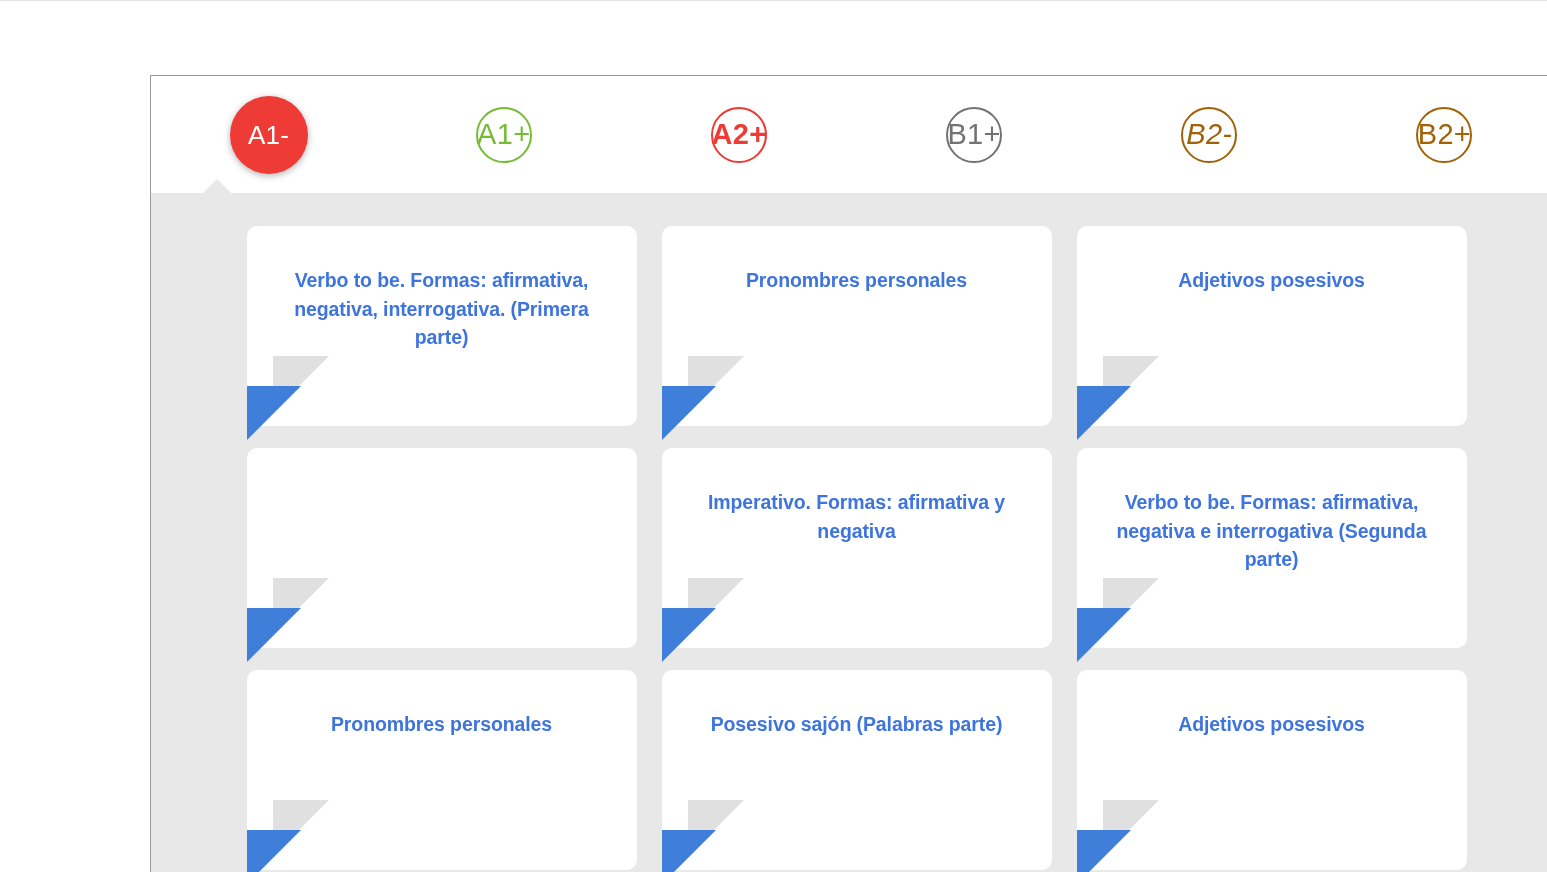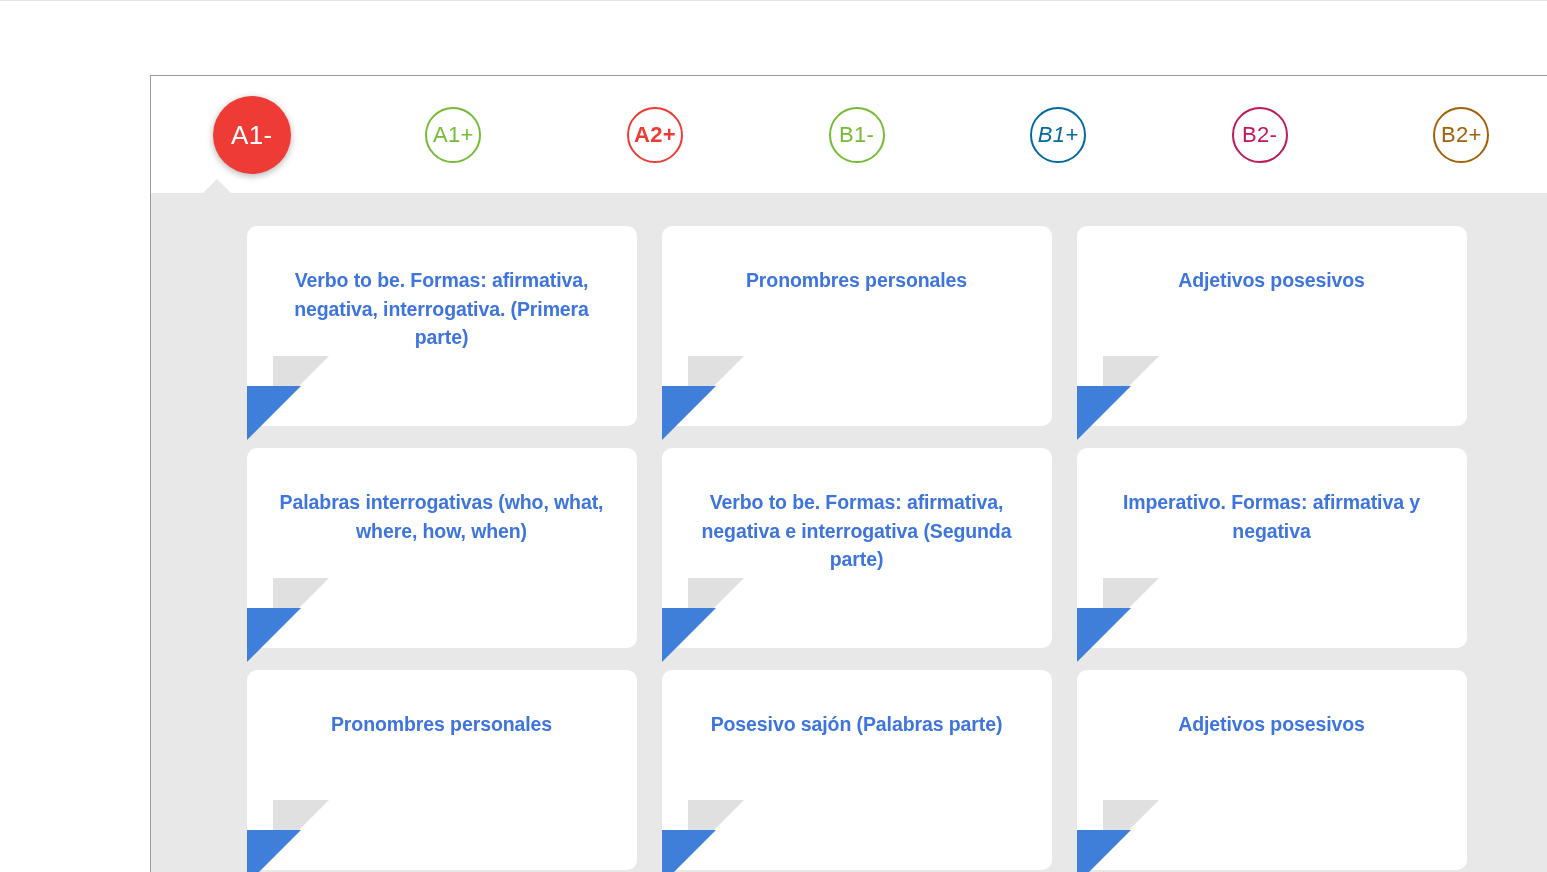--- a/index.html
+++ b/index.html
@@ -66,21 +66,21 @@
   }
 
   .level-circle {
     width: 56px;
     height: 56px;
     border-radius: 50%;
     border: 2px solid currentColor;
     display: flex;
     align-items: center;
     justify-content: center;
-    font-size: 22px;
+    font-size: 29px;
     font-weight: 400;
     letter-spacing: 0.3px;
     line-height: 1;
     background: #ffffff;
     box-sizing: border-box;
   }
 
   .level-tab.active .level-circle {
     width: 78px;
     height: 78px;
@@ -199,27 +199,24 @@
         <div class="level-tab active">
           <div class="level-circle lv-red lv-red-solid" style="background: rgb(238, 59, 54);">A1-</div>
         </div>
         <div class="level-tab">
           <div class="level-circle lv-green" style="color: rgb(118, 187, 53);">A1+</div>
         </div>
         <div class="level-tab">
           <div class="level-circle lv-red" style="color: rgb(238, 59, 54); font-weight: bold;">A2+</div>
         </div>
         <div class="level-tab">
-          <div class="level-circle lv-green" style="color: rgb(118, 187, 53);">B1-</div>
-        </div>
-        <div class="level-tab">
-          <div class="level-circle lv-blue" style="color: #0369a1; font-style: italic;">B1+</div>
-        </div>
-        <div class="level-tab">
-          <div class="level-circle lv-red" style="color: #be185d;">B2-</div>
+          <div class="level-circle lv-blue" style="color: #737373;">B1+</div>
+        </div>
+        <div class="level-tab">
+          <div class="level-circle lv-red" style="color: #a16207; font-style: italic;">B2-</div>
         </div>
         <div class="level-tab">
           <div class="level-circle lv-green" style="color: #a16207;">B2+</div>
         </div>
       </div>
 
     <div class="content">
       <div class="pointer"></div>
       <div class="grid" id="card-grid">
           <div class="card-wrap">
@@ -244,39 +241,38 @@
             <div class="card">
               <div class="card-title">Adjetivos posesivos</div>
               <div class="fold-wrap">
                 <div class="fold-shadow"></div>
                 <div class="fold"></div>
               </div>
             </div>
           </div>
           <div class="card-wrap">
             <div class="card">
-              <div class="card-title">Palabras interrogativas (who, what, where, how, when)</div>
+              <div class="fold-wrap">
+                <div class="fold-shadow"></div>
+                <div class="fold"></div>
+              </div>
+            </div>
+          </div>
+          <div class="card-wrap">
+            <div class="card">
+              <div class="card-title">Imperativo. Formas: afirmativa y negativa</div>
               <div class="fold-wrap">
                 <div class="fold-shadow"></div>
                 <div class="fold"></div>
               </div>
             </div>
           </div>
           <div class="card-wrap">
             <div class="card">
               <div class="card-title">Verbo to be. Formas: afirmativa, negativa e interrogativa (Segunda parte)</div>
-              <div class="fold-wrap">
-                <div class="fold-shadow"></div>
-                <div class="fold"></div>
-              </div>
-            </div>
-          </div>
-          <div class="card-wrap">
-            <div class="card">
-              <div class="card-title">Imperativo. Formas: afirmativa y negativa</div>
               <div class="fold-wrap">
                 <div class="fold-shadow"></div>
                 <div class="fold"></div>
               </div>
             </div>
           </div>
           <div class="card-wrap">
             <div class="card">
               <div class="card-title">Pronombres personales</div>
               <div class="fold-wrap">

